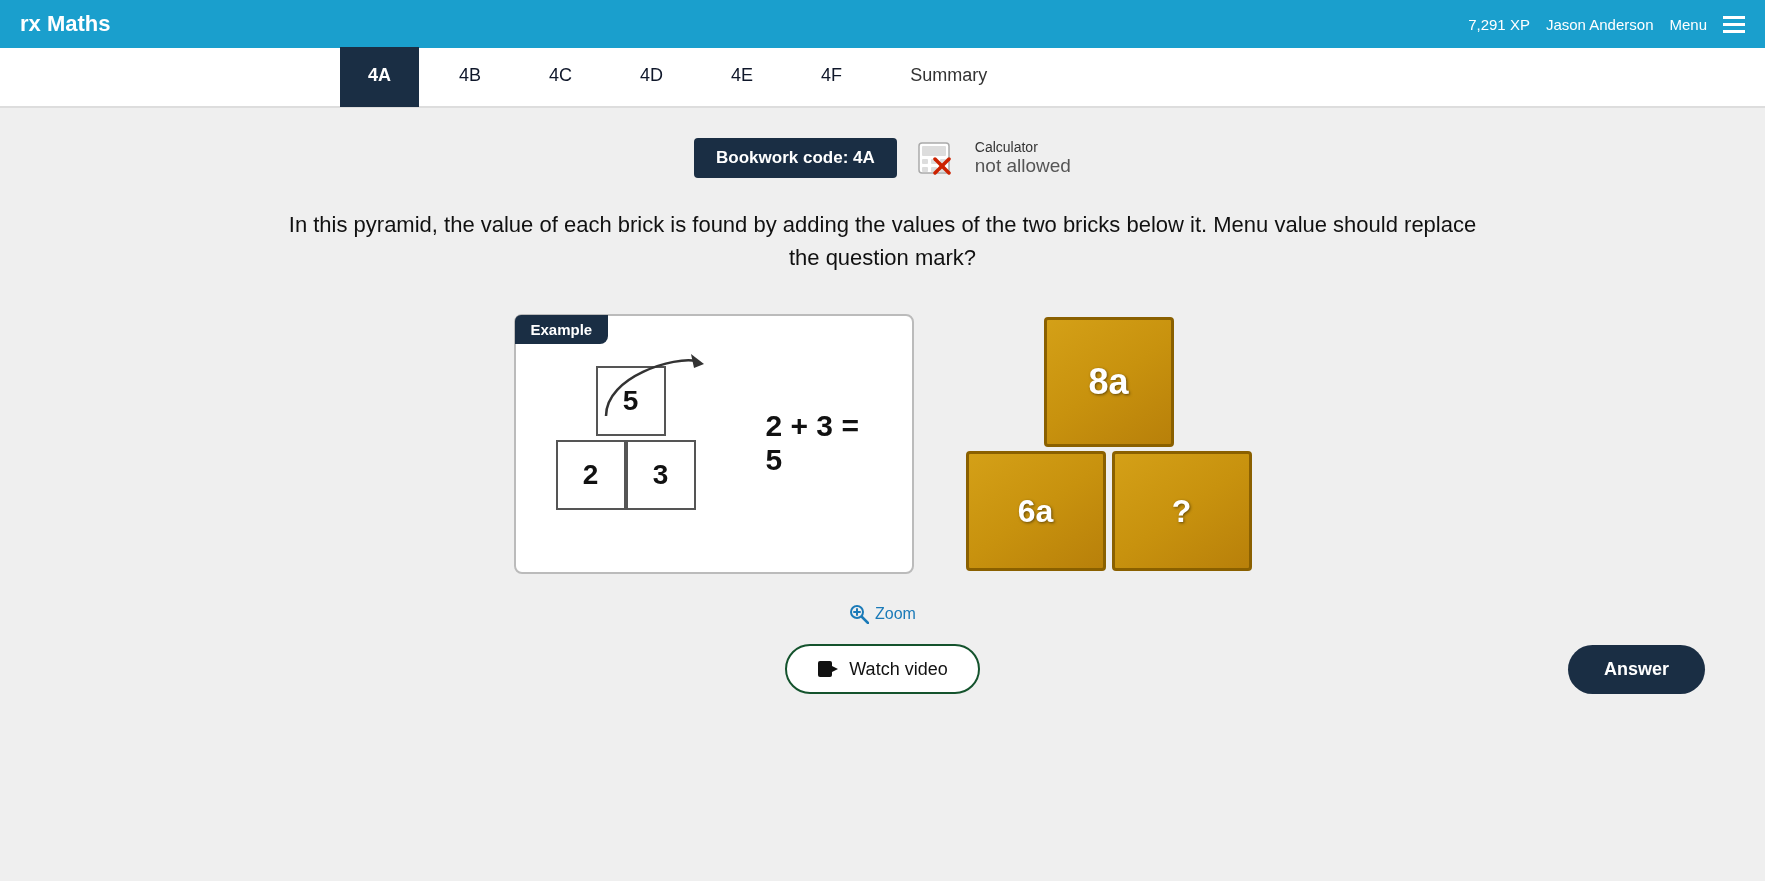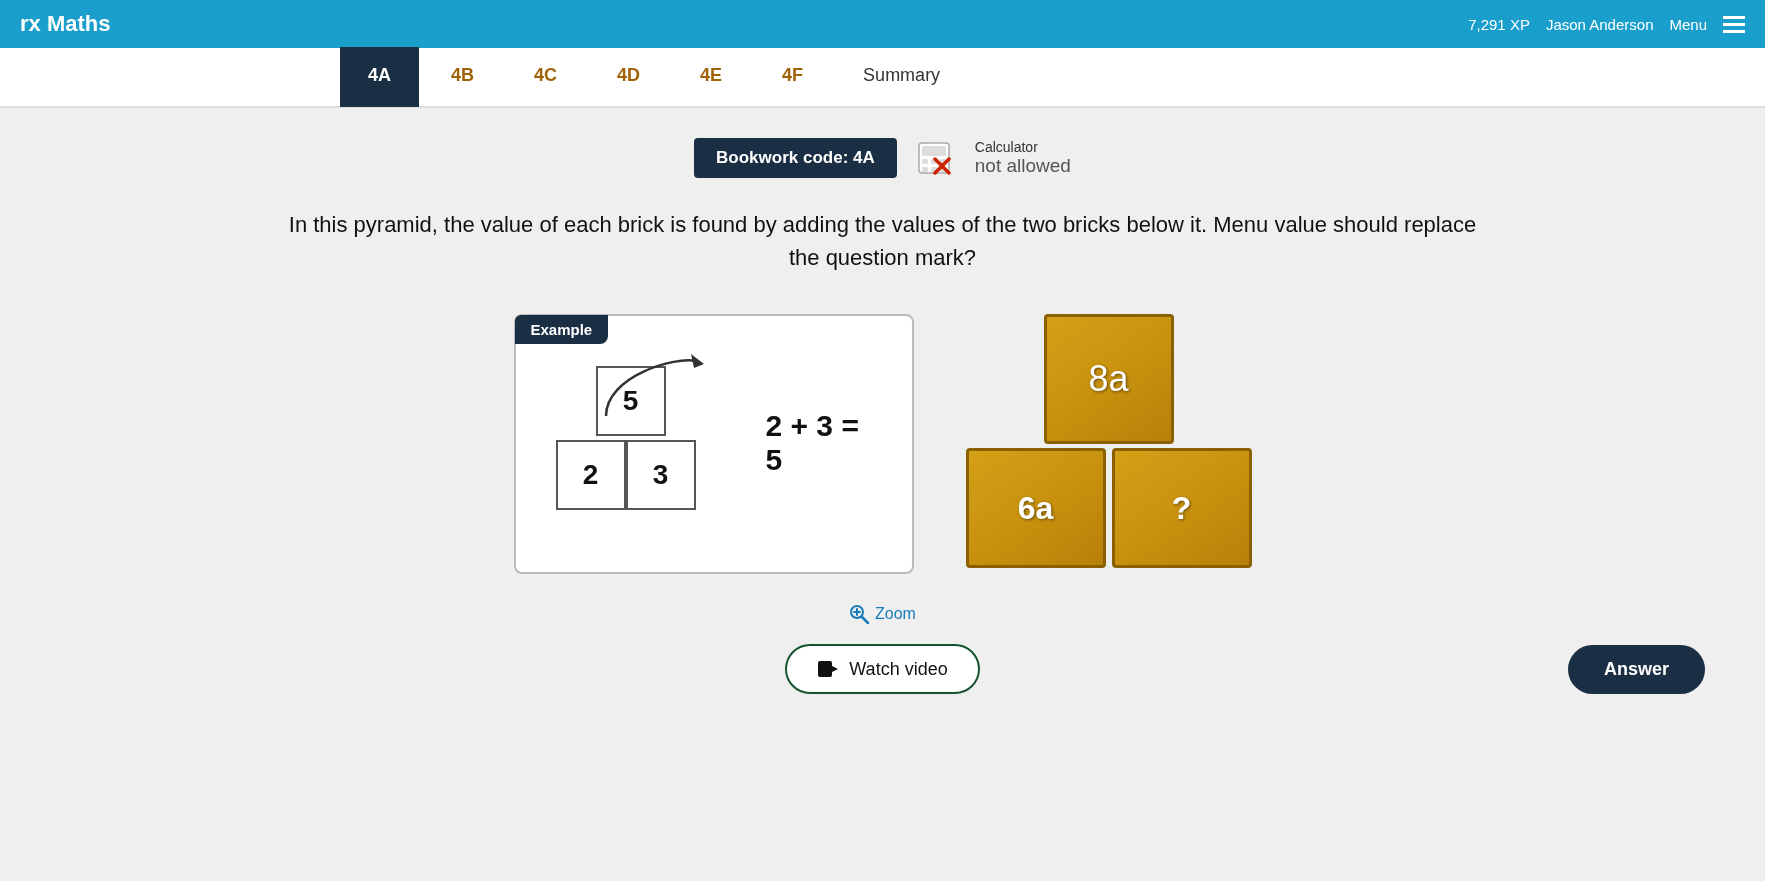--- a/index.html
+++ b/index.html
@@ -34,30 +34,30 @@
     }
 
     
     .nav-tabs {
       background: white;
       display: flex;
       align-items: center;
       padding: 0 340px;
       height: 60px;
       border-bottom: 2px solid #ddd;
-      gap: 4px;
+      gap: 12px;
     }
     .nav-tab {
       padding: 0 28px;
       height: 60px;
       display: flex;
       align-items: center;
       font-size: 18px;
-      font-weight: 700;
-      color: #a16207;
+      font-weight: 400;
+      color: #0f172a;
       cursor: pointer;
       border-bottom: 3px solid transparent;
     }
     .nav-tab.active {
       background: #1a2e44;
       color: white;
       font-weight: bold;
     }
     .nav-tab-summary {
       padding: 0 28px;
@@ -115,21 +115,21 @@
       margin-bottom: 40px;
       color: #111;
       max-width: 1200px;
       margin-left: auto;
       margin-right: auto;
     }
 
     
     .content-area {
       display: flex;
-      align-items: flex-start;
+      align-items: center;
       justify-content: center;
       gap: 52px;
       margin-bottom: 30px;
     }
 
     
     .example-box {
       border: 2px solid #bbb;
       border-radius: 8px;
       padding: 30px 40px 40px 40px;
@@ -216,21 +216,21 @@
     .gold-brick-large {
       width: 130px;
       height: 130px;
       background: linear-gradient(145deg, #d4a017, #c8920e, #b8800a);
       border: 3px solid #8a6000;
       border-radius: 4px;
       display: flex;
       align-items: center;
       justify-content: center;
       font-size: 36px;
-      font-weight: normal;
+      font-weight: bold;
       color: white;
       text-shadow: 1px 1px 3px rgba(0,0,0,0.5);
     }
 
     
     .zoom-row {
       display: flex;
       justify-content: center;
       align-items: center;
       gap: 6px;

